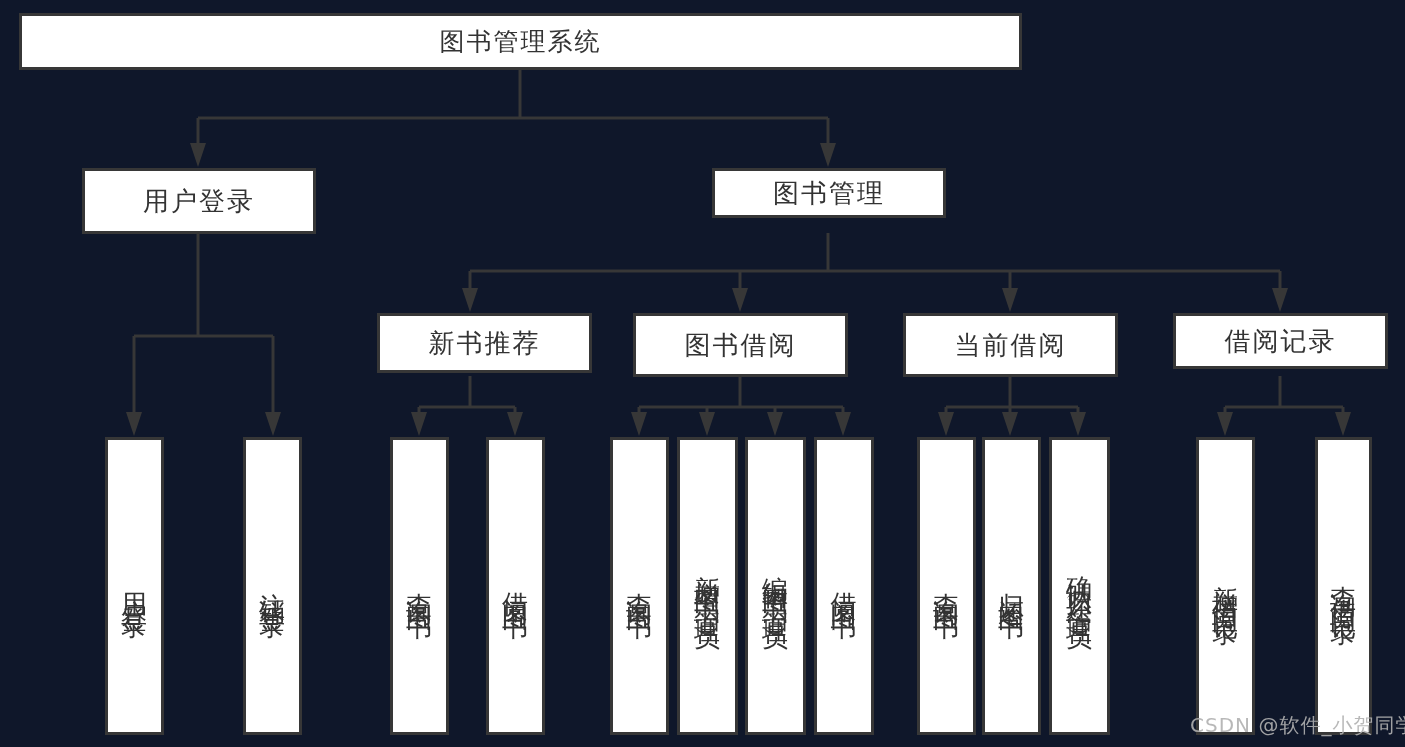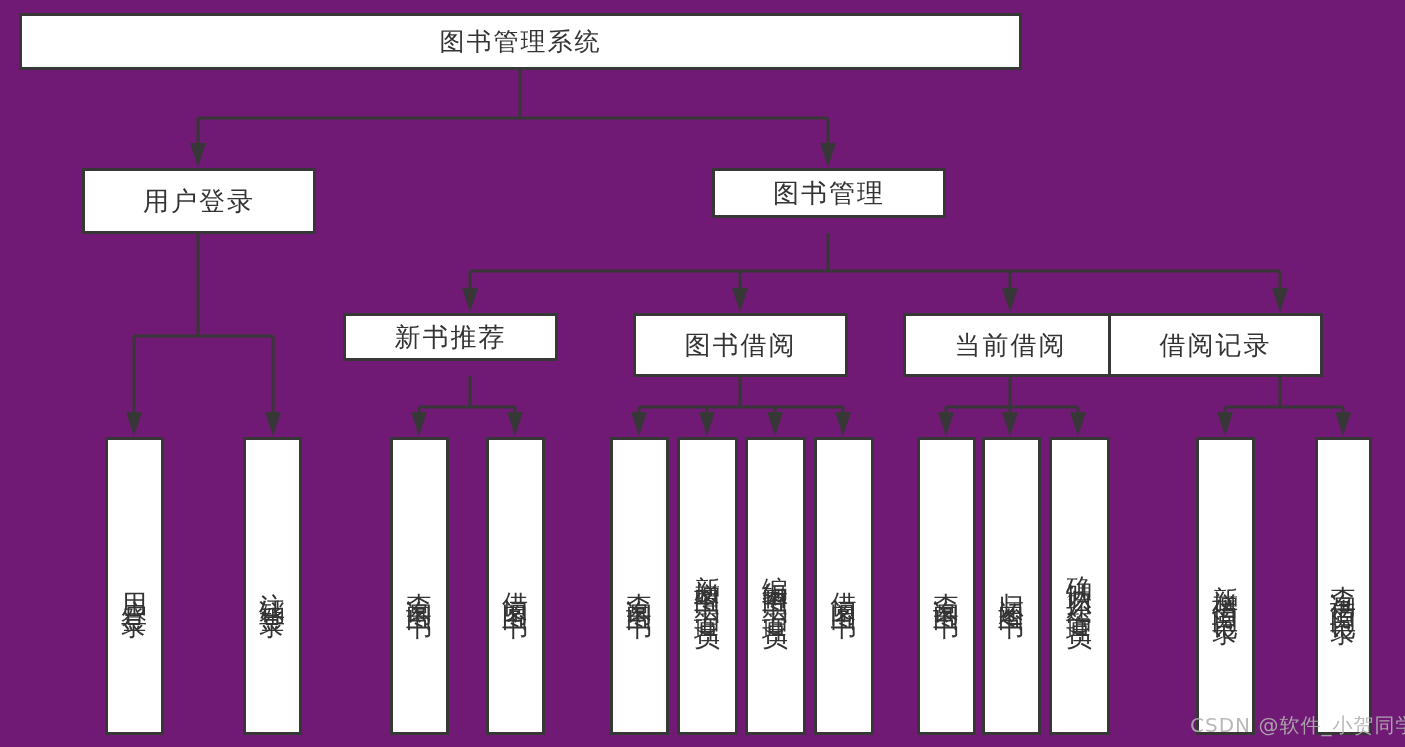--- a/index.html
+++ b/index.html
@@ -1,17 +1,17 @@
 <!DOCTYPE html>
 <html><head>
 <meta charset="utf-8">
 <style>
   html,body{margin:0;padding:0;background:#ffffff;}
   body{font-family:"DejaVu Sans","Liberation Sans",sans-serif;}
-  .stage{position:relative;width:1405px;height:747px;background:#701a75;overflow:hidden;}
+  .stage{position:relative;width:1405px;height:747px;background:#0f172a;overflow:hidden;}
   .connectors{position:absolute;left:0;top:0;z-index:1;}
   .node{position:absolute;box-sizing:border-box;background:#ffffff;border:3px solid #373737;
         display:flex;align-items:center;justify-content:center;color:#333333;z-index:2;}
   .node-h{font-size:25px;letter-spacing:2px;white-space:nowrap;}
   .node-h.lv2{font-size:26px;}
   .node-v{font-size:26px;}
   .vtext{writing-mode:vertical-rl;text-orientation:mixed;letter-spacing:7px;line-height:1;
          white-space:nowrap;}
   .watermark{position:absolute;z-index:5;font-size:20px;color:rgba(176,176,176,0.9);
              letter-spacing:1px;white-space:nowrap;}
@@ -65,30 +65,30 @@
     <span>图书管理系统</span>
   </div>
 
   <div class="node node-h lv2" style="left:82px;top:168px;width:234px;height:66px;">
     <span>用户登录</span>
   </div>
   <div class="node node-h lv2" style="left:712px;top:168px;width:234px;height:50px;">
     <span>图书管理</span>
   </div>
 
-  <div class="node node-h lv2" style="left:343px;top:313px;width:215px;height:48px;">
+  <div class="node node-h lv2" style="left:377px;top:313px;width:215px;height:60px;">
     <span>新书推荐</span>
   </div>
   <div class="node node-h lv2" style="left:633px;top:313px;width:215px;height:64px;">
     <span>图书借阅</span>
   </div>
   <div class="node node-h lv2" style="left:903px;top:313px;width:215px;height:64px;">
     <span>当前借阅</span>
   </div>
-  <div class="node node-h lv2" style="left:1108px;top:313px;width:215px;height:64px;">
+  <div class="node node-h lv2" style="left:1173px;top:313px;width:215px;height:56px;">
     <span>借阅记录</span>
   </div>
 
   <div class="node node-v" style="left:105px;top:437px;width:59px;height:298px;">
     <span class="vtext">用户登录</span>
   </div>
   <div class="node node-v" style="left:243px;top:437px;width:59px;height:298px;">
     <span class="vtext">注销登录</span>
   </div>
 

